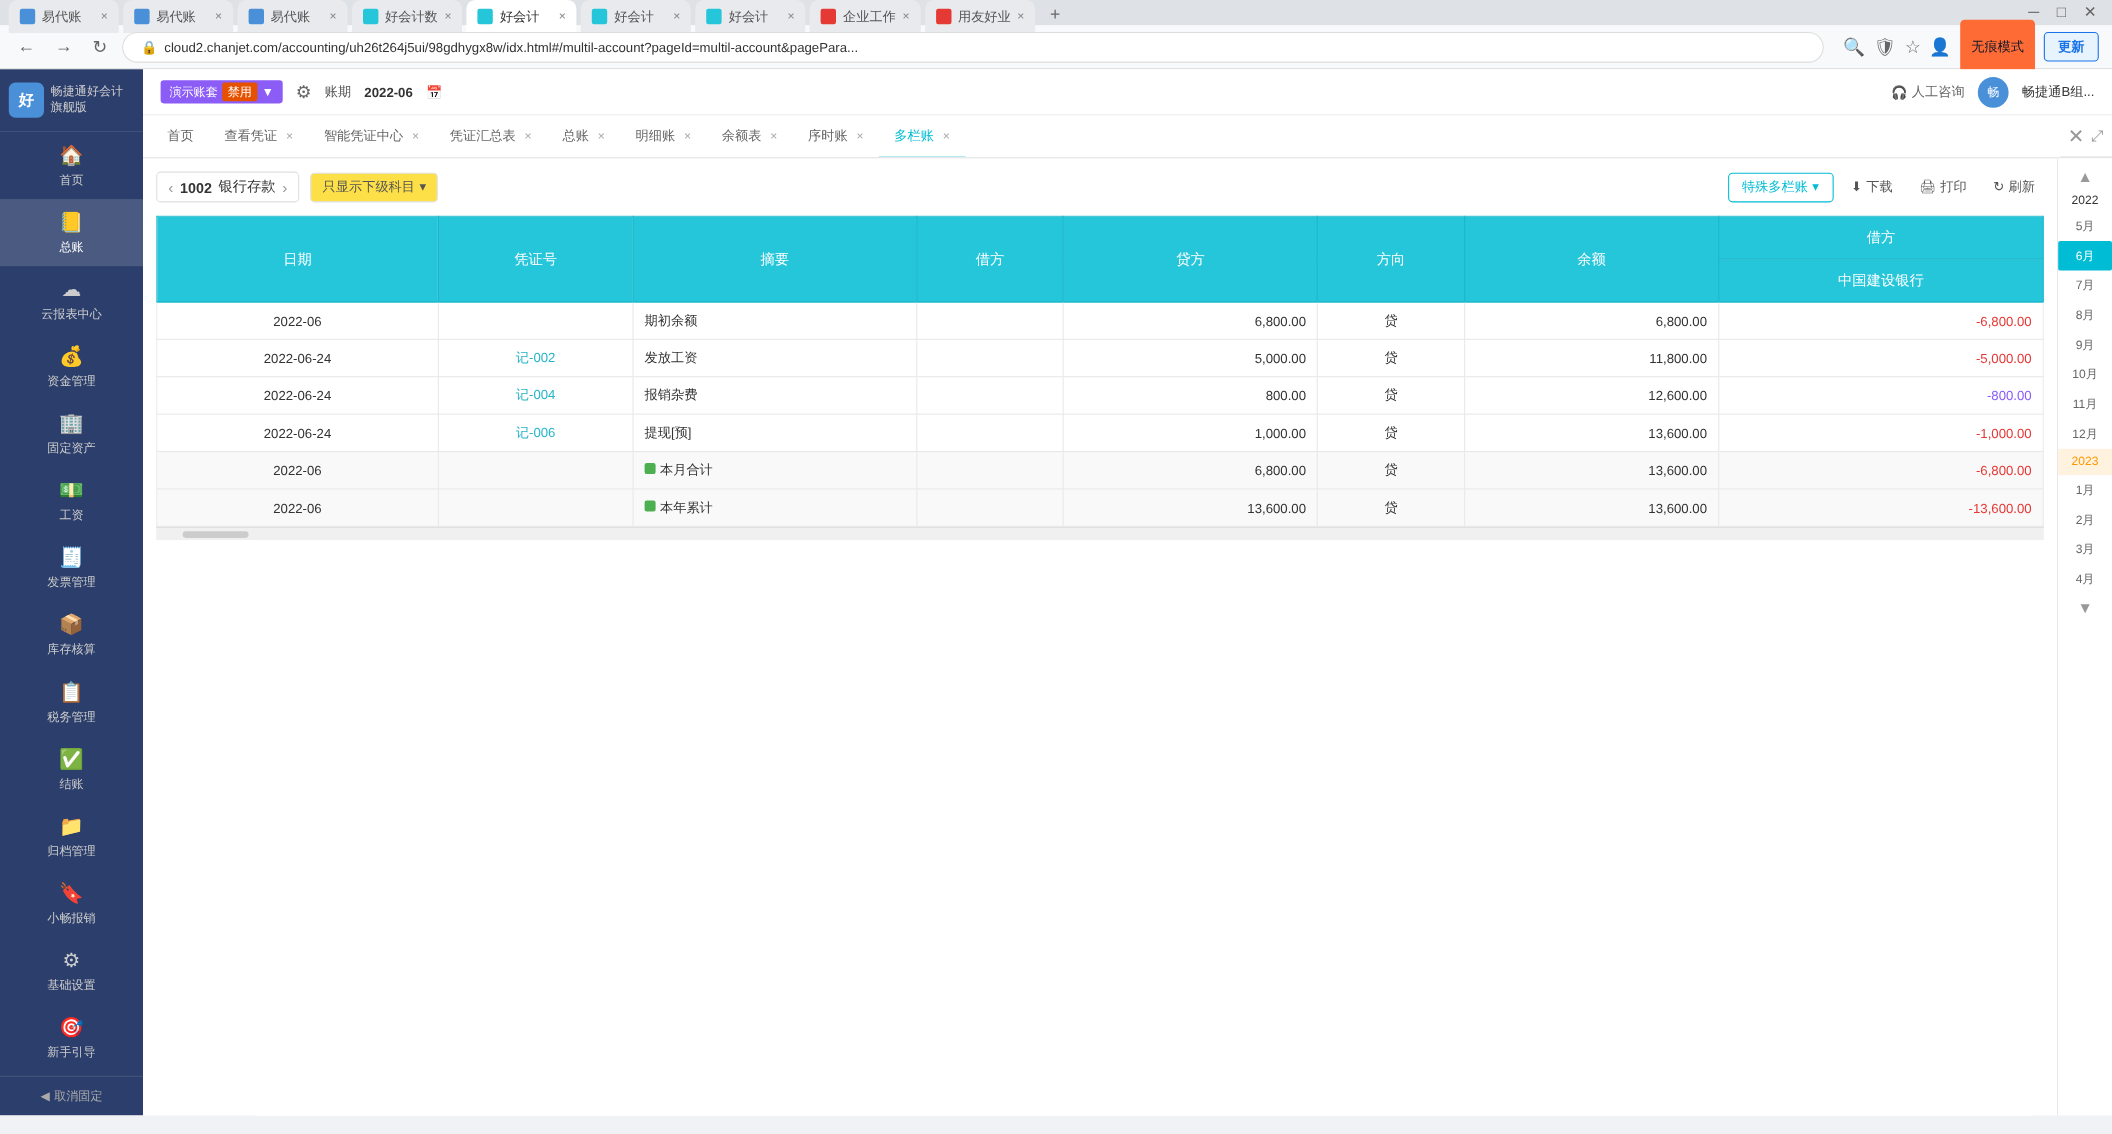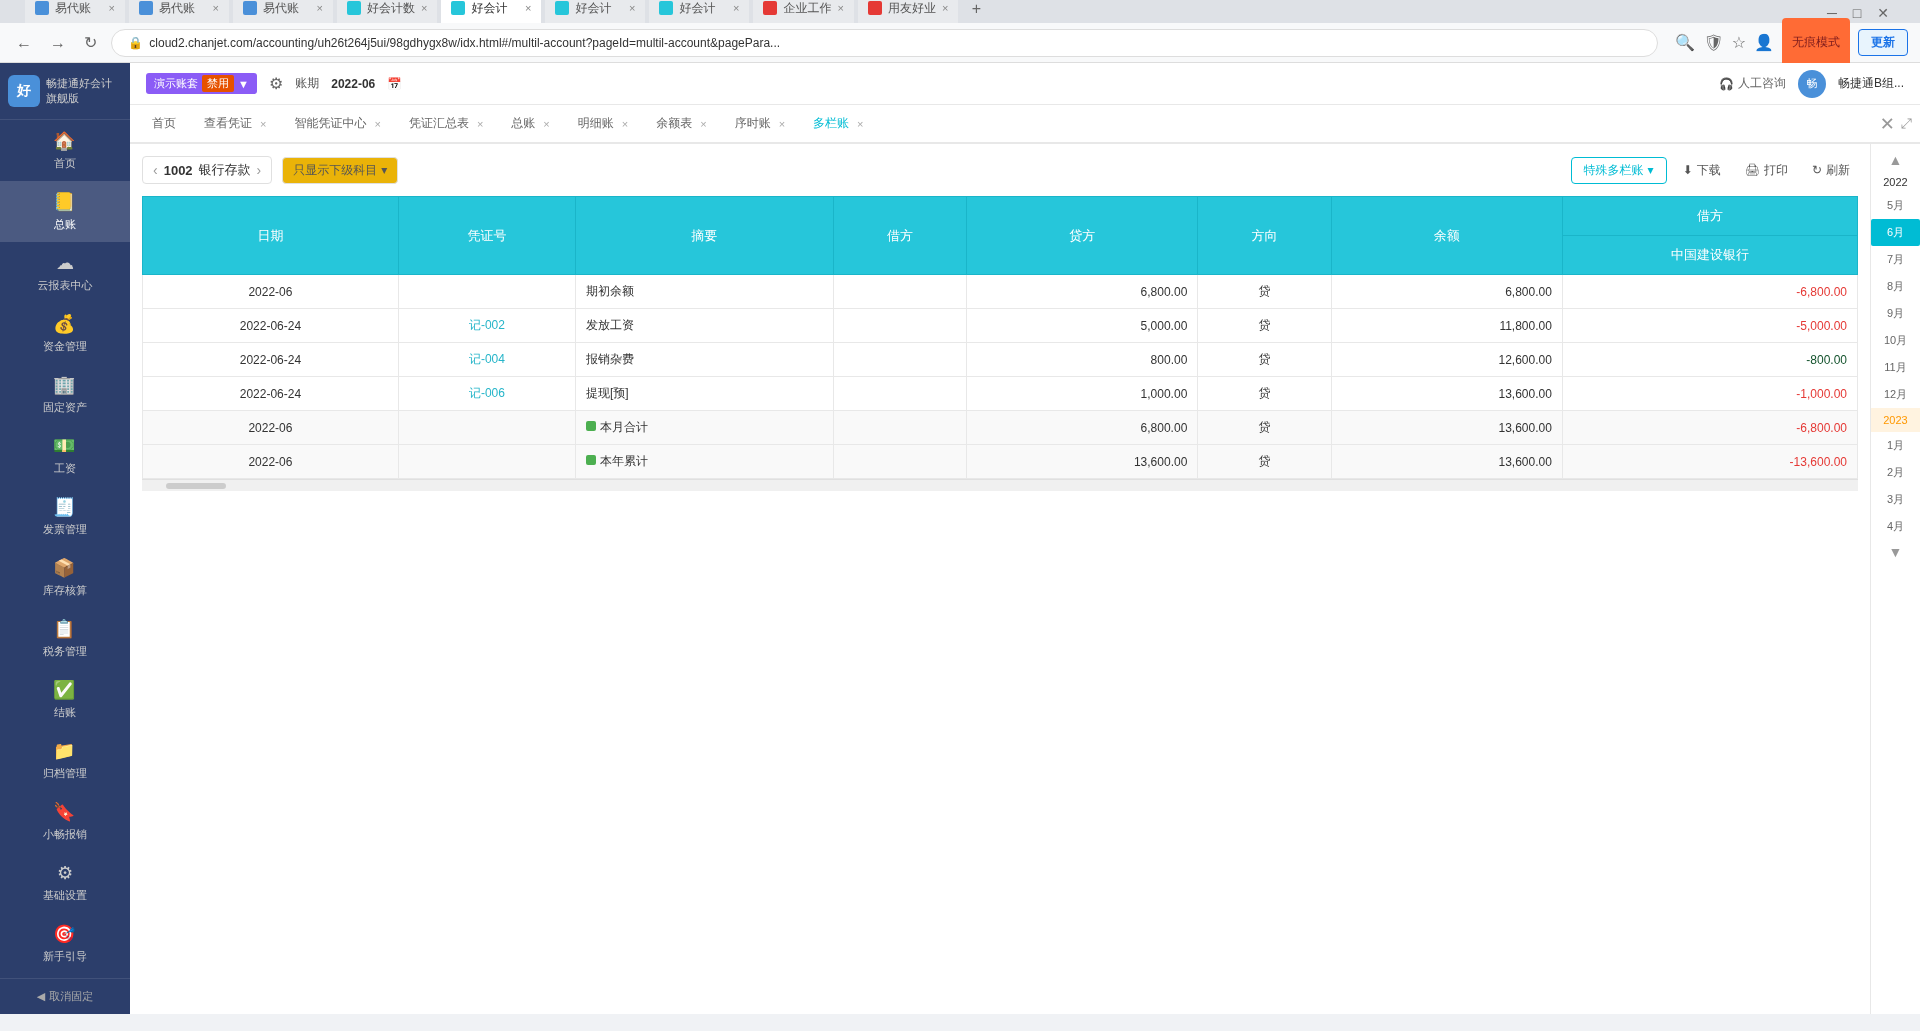--- a/index.html
+++ b/index.html
@@ -1,33 +1,33 @@
 <!DOCTYPE html>
 <html><head>
   <meta charset="utf-8">
   <style>
     * { box-sizing: border-box; margin: 0; padding: 0; }
     body { font-family: 'Microsoft YaHei', Arial, sans-serif; font-size: 12px; background: #f0f2f5; overflow: hidden; }
 
     
-    .browser-chrome { background: #dee1e6; height: 23px; display: flex; align-items: flex-end; padding: 0 25px; gap: 4px; }
+    .browser-chrome { background: #dee1e6; height: 23px; display: flex; align-items: flex-start; padding: 0 8px; gap: 4px; }
     .tab { display: flex; align-items: center; height: 30px; padding: 0 10px; border-radius: 8px 8px 0 0; font-size: 12px; gap: 6px; cursor: pointer; background: #e8eaed; color: #555; min-width: 100px; max-width: 140px; }
     .tab.active { background: #fff; color: #333; }
     .tab-icon { width: 14px; height: 14px; border-radius: 2px; flex-shrink: 0; }
     .tab-label { flex: 1; overflow: hidden; text-overflow: ellipsis; white-space: nowrap; }
     .tab-close { color: #888; font-size: 11px; cursor: pointer; }
     .tab-add { width: 28px; height: 28px; display: flex; align-items: center; justify-content: center; color: #666; cursor: pointer; font-size: 16px; }
 
     
     .address-bar { background: #f8f9fa; height: 40px; display: flex; align-items: center; padding: 0 12px; gap: 10px; border-bottom: 1px solid #ddd; }
     .nav-btn { color: #666; cursor: pointer; font-size: 16px; padding: 4px; }
     .url-bar { flex: 1; background: #fff; border: 1px solid #ddd; border-radius: 20px; padding: 4px 16px; font-size: 12px; color: #333; height: 28px; display: flex; align-items: center; }
     .toolbar-right { display: flex; align-items: center; gap: 8px; margin-left: 8px; }
     .toolbar-icon { color: #666; cursor: pointer; font-size: 16px; }
-    .wuhen-btn { background: #ff6b35; color: #7f1d1d; border: none; border-radius: 4px; padding: 16px 10px; font-size: 12px; cursor: pointer; }
+    .wuhen-btn { background: #ff6b35; color: #0f172a; border: none; border-radius: 4px; padding: 16px 10px; font-size: 12px; cursor: pointer; }
     .update-btn { background: #e8f4fd; color: #1a73e8; border: 1px solid #1a73e8; border-radius: 4px; padding: 4px 12px; font-size: 12px; cursor: pointer; font-weight: bold; }
 
     
     .app { display: flex; height: calc(100vh - 80px); }
 
     
     .sidebar { width: 130px; background: #2c3e6b; color: #fff; display: flex; flex-direction: column; flex-shrink: 0; }
     .sidebar-logo { padding: 12px 8px; border-bottom: 1px solid rgba(255,255,255,0.1); display: flex; align-items: center; gap: 6px; }
     .logo-icon { width: 32px; height: 32px; background: #4a90d9; border-radius: 6px; display: flex; align-items: center; justify-content: center; color: white; font-size: 14px; font-weight: bold; }
     .logo-text { font-size: 11px; color: #ccc; line-height: 1.4; }
@@ -61,21 +61,21 @@
 
     
     .ledger-panel { flex: 1; padding: 12px; overflow: auto; }
 
     
     .ledger-toolbar { display: flex; align-items: center; margin-bottom: 12px; gap: 10px; }
     .subject-nav { display: flex; align-items: center; gap: 6px; border: 1px solid #e0e0e0; border-radius: 4px; padding: 4px 10px; background: #fff; }
     .subject-nav button { background: none; border: none; color: #999; cursor: pointer; font-size: 14px; }
     .subject-code { font-size: 13px; font-weight: bold; color: #333; }
     .subject-name { font-size: 13px; color: #333; }
-    .filter-btn { display: flex; align-items: center; gap: 4px; border: 1px solid #e0e0e0; border-radius: 4px; padding: 4px 10px; background: #eab308; cursor: pointer; color: #555; font-size: 12px; text-align: center; }
+    .filter-btn { display: flex; align-items: center; gap: 4px; border: 1px solid #e0e0e0; border-radius: 4px; padding: 4px 10px; background: #fde047; cursor: pointer; color: #555; font-size: 12px; text-align: center; }
     .toolbar-actions { margin-left: auto; display: flex; align-items: center; gap: 8px; }
     .multi-col-btn { border: 1px solid #00bcd4; color: #00bcd4; background: #fff; border-radius: 4px; padding: 4px 12px; font-size: 12px; cursor: pointer; display: flex; align-items: center; gap: 4px; }
     .action-btn { display: flex; align-items: center; gap: 4px; color: #555; font-size: 12px; cursor: pointer; padding: 4px 8px; }
 
     
     .ledger-table { width: 100%; border-collapse: collapse; background: #fff; }
     .ledger-table th { background: #26c6da; color: #fff; padding: 10px 8px; text-align: center; font-weight: normal; font-size: 13px; border: 1px solid #1ab5c9; }
     .ledger-table td { padding: 8px 10px; border: 1px solid #e8e8e8; font-size: 12px; color: #333; text-align: center; }
     .ledger-table .voucher-link { color: #26b5c9; cursor: pointer; text-decoration: none; }
     .ledger-table .amount-right { text-align: right; }
@@ -400,21 +400,21 @@
     <td class="amount-right" style="color:#e53935">-5,000.00</td>
   </tr>
                 <tr>
     <td>2022-06-24</td>
     <td><a class="voucher-link">记-004</a></td>
     <td style="text-align:left;">报销杂费</td>
     <td class="amount-right"></td>
     <td class="amount-right">800.00</td>
     <td>贷</td>
     <td class="amount-right">12,600.00</td>
-    <td class="amount-right" style="color:#14532d">-800.00</td>
+    <td class="amount-right" style="color:#8b5cf6">-800.00</td>
   </tr>
                 <tr>
     <td>2022-06-24</td>
     <td><a class="voucher-link">记-006</a></td>
     <td style="text-align:left;">提现[预]</td>
     <td class="amount-right"></td>
     <td class="amount-right">1,000.00</td>
     <td>贷</td>
     <td class="amount-right">13,600.00</td>
     <td class="amount-right" style="color:#e53935">-1,000.00</td>

